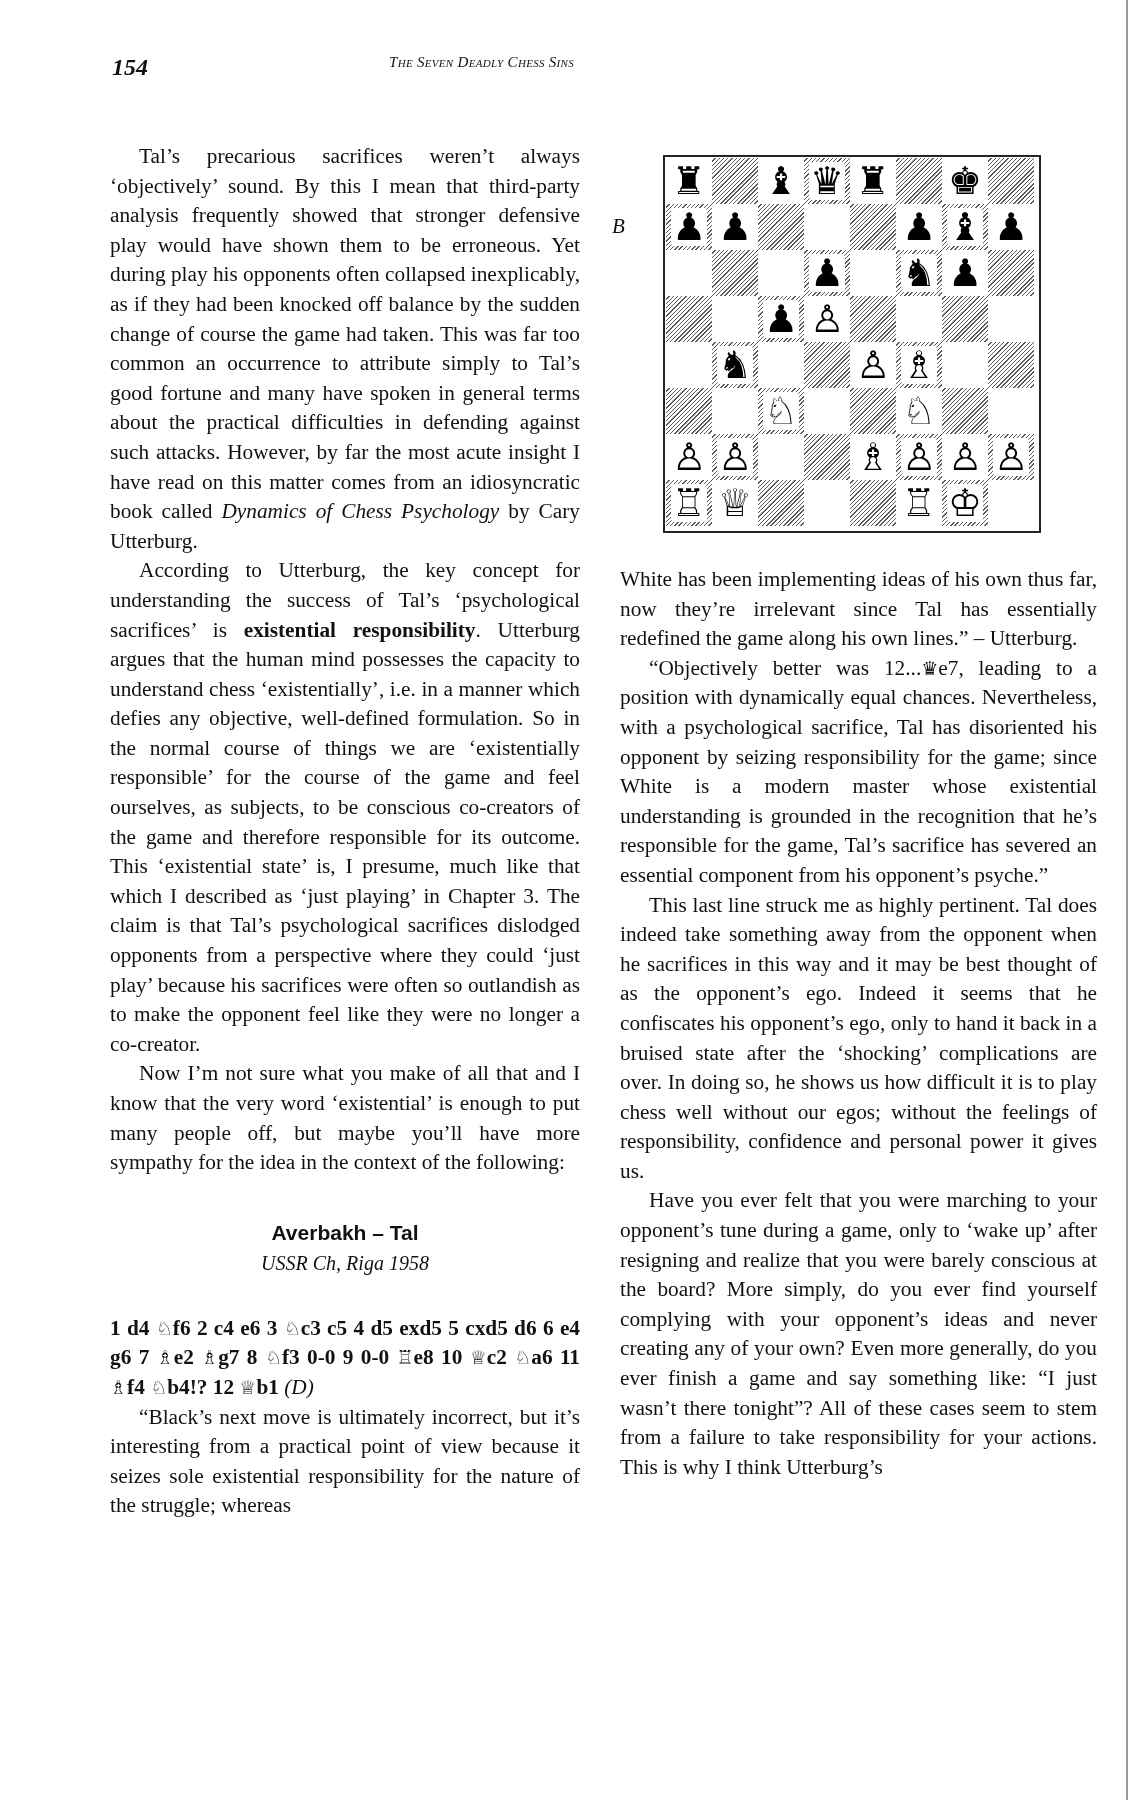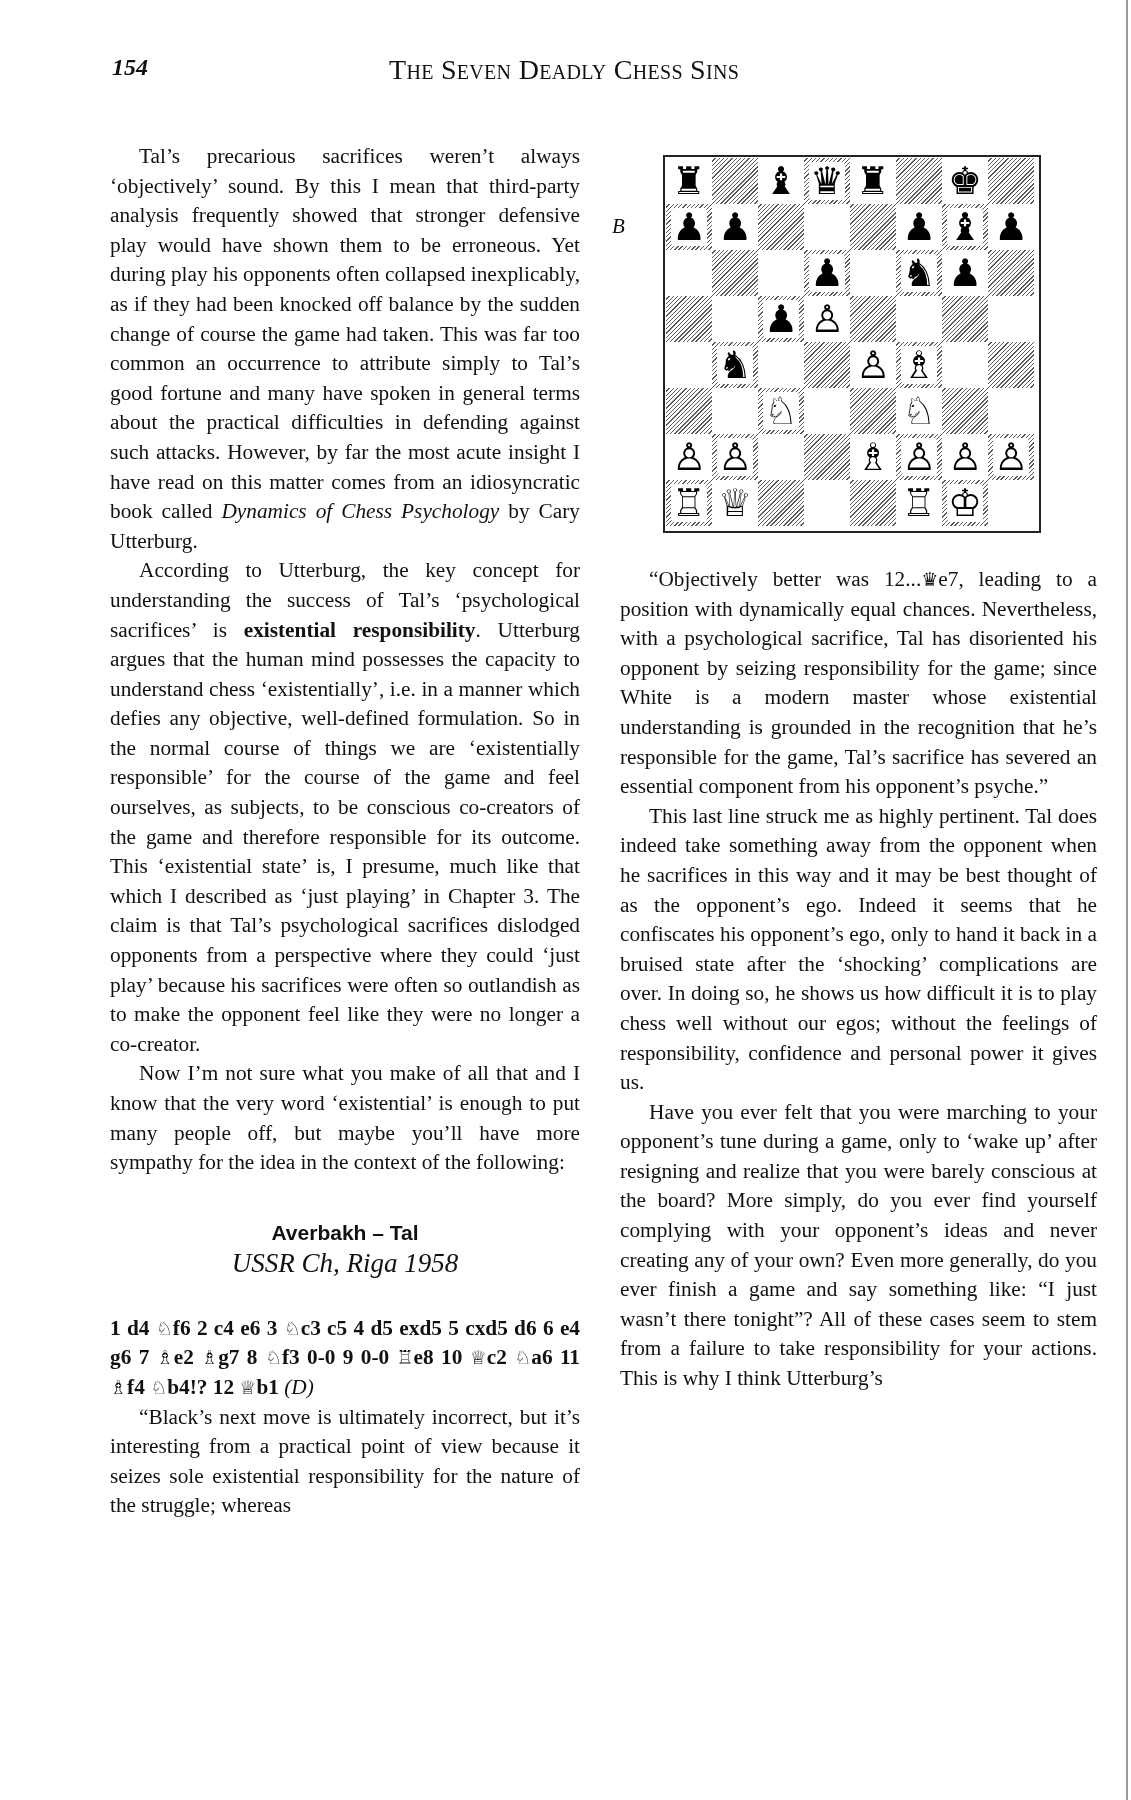--- a/index.html
+++ b/index.html
@@ -1,33 +1,33 @@
 <!DOCTYPE html>
 <html><head>
 <meta charset="utf-8">
 <style>
   html, body { margin: 0; padding: 0; background: #ffffff; }
   body { width: 1131px; height: 1800px; position: relative; overflow: hidden;
          font-family: "Liberation Serif", "DejaVu Serif", serif; color: #111; }
   .edge { position: absolute; left: 1126px; top: 0; width: 2px; height: 1800px; background: #9a9a9a; }
   .running-head { position: absolute; top: 54px; left: 4px; width: 1131px; height: 40px; }
   .page-no { position: absolute; left: 108px; top: 0; font-style: italic; font-weight: bold; font-size: 24px; }
-  .book-title { position: absolute; left: 385px; top: 0; font-size: 28px; letter-spacing: 0.3px; font-variant: small-caps; }
+  .book-title { position: absolute; left: 385px; top: 0; font-style: italic; font-size: 15px; letter-spacing: 0.3px; font-variant: small-caps; }
 
   .col { position: absolute; font-size: 21.3px; line-height: 29.6px; text-align: justify; }
   .col-left { left: 110px; top: 142px; width: 470px; }
   .col-right { left: 620px; top: 565px; width: 477px; }
   .col p { margin: 0; text-indent: 0; }
   .col p.ind { text-indent: 29px; }
   .col b { font-weight: bold; margin-top: 32px; }
   .col i { font-style: italic; }
 
   .game-head { text-align: center; margin-top: 40px; }
   .game-players { font-family: "Liberation Sans", "DejaVu Sans", sans-serif; font-weight: bold; font-size: 21px; line-height: 30px; }
-  .game-event { font-style: italic; font-size: 27px; line-height: 30px; }
+  .game-event { font-style: italic; font-size: 20px; line-height: 30px; }
   .moves { margin-top: 36px !important; font-weight: bold; text-align: justify; }
   .moves .dflag { font-weight: normal; font-style: italic; }
   .fig { font-family: "DejaVu Sans", sans-serif; font-weight: normal; font-size: 19px; }
 
   .diagram-wrap { position: absolute; left: 612px; top: 152px; width: 480px; height: 380px; }
   .side-to-move { position: absolute; left: 0; top: 62px; font-style: italic; font-size: 21px; }
   .board { position: absolute; left: 51px; top: 3px; width: 372px; height: 372px;
            border: 2px solid #222; display: grid; grid-template-columns: repeat(8, 46px); grid-template-rows: repeat(8, 46px);
            padding: 1px; box-sizing: content-box; }
   .sq { width: 46px; height: 46px; display: flex; align-items: center; justify-content: center;
@@ -183,16 +183,17 @@
         <span class="pc">♖</span>
       </div>
       <div class="sq dark">
         <span class="pc">♔</span>
       </div>
       <div class="sq light"></div>
     </div>
 </figure>
 
 <section class="col col-right">
+  <p>White has been implementing ideas of his own thus far, now they’re irrelevant since Tal has essentially redefined the game along his own lines.” – Utterburg.</p>
   <p class="ind"><span>“Objectively better was 12...</span><span class="fig">♛</span><span>e7, leading to a position with dynamically equal chances. Nevertheless, with a psychological sacrifice, Tal has disoriented his opponent by seizing responsibility for the game; since White is a modern master whose existential understanding is grounded in the recognition that he’s responsible for the game, Tal’s sacrifice has severed an essential component from his opponent’s psyche.”</span></p>
   <p class="ind">This last line struck me as highly pertinent. Tal does indeed take something away from the opponent when he sacrifices in this way and it may be best thought of as the opponent’s ego. Indeed it seems that he confiscates his opponent’s ego, only to hand it back in a bruised state after the ‘shocking’ complications are over. In doing so, he shows us how difficult it is to play chess well without our egos; without the feelings of responsibility, confidence and personal power it gives us.</p>
   <p class="ind">Have you ever felt that you were marching to your opponent’s tune during a game, only to ‘wake up’ after resigning and realize that you were barely conscious at the board? More simply, do you ever find yourself complying with your opponent’s ideas and never creating any of your own? Even more generally, do you ever finish a game and say something like: “I just wasn’t there tonight”? All of these cases seem to stem from a failure to take responsibility for your actions. This is why I think Utterburg’s</p>
 </section>
 
 </body></html>

